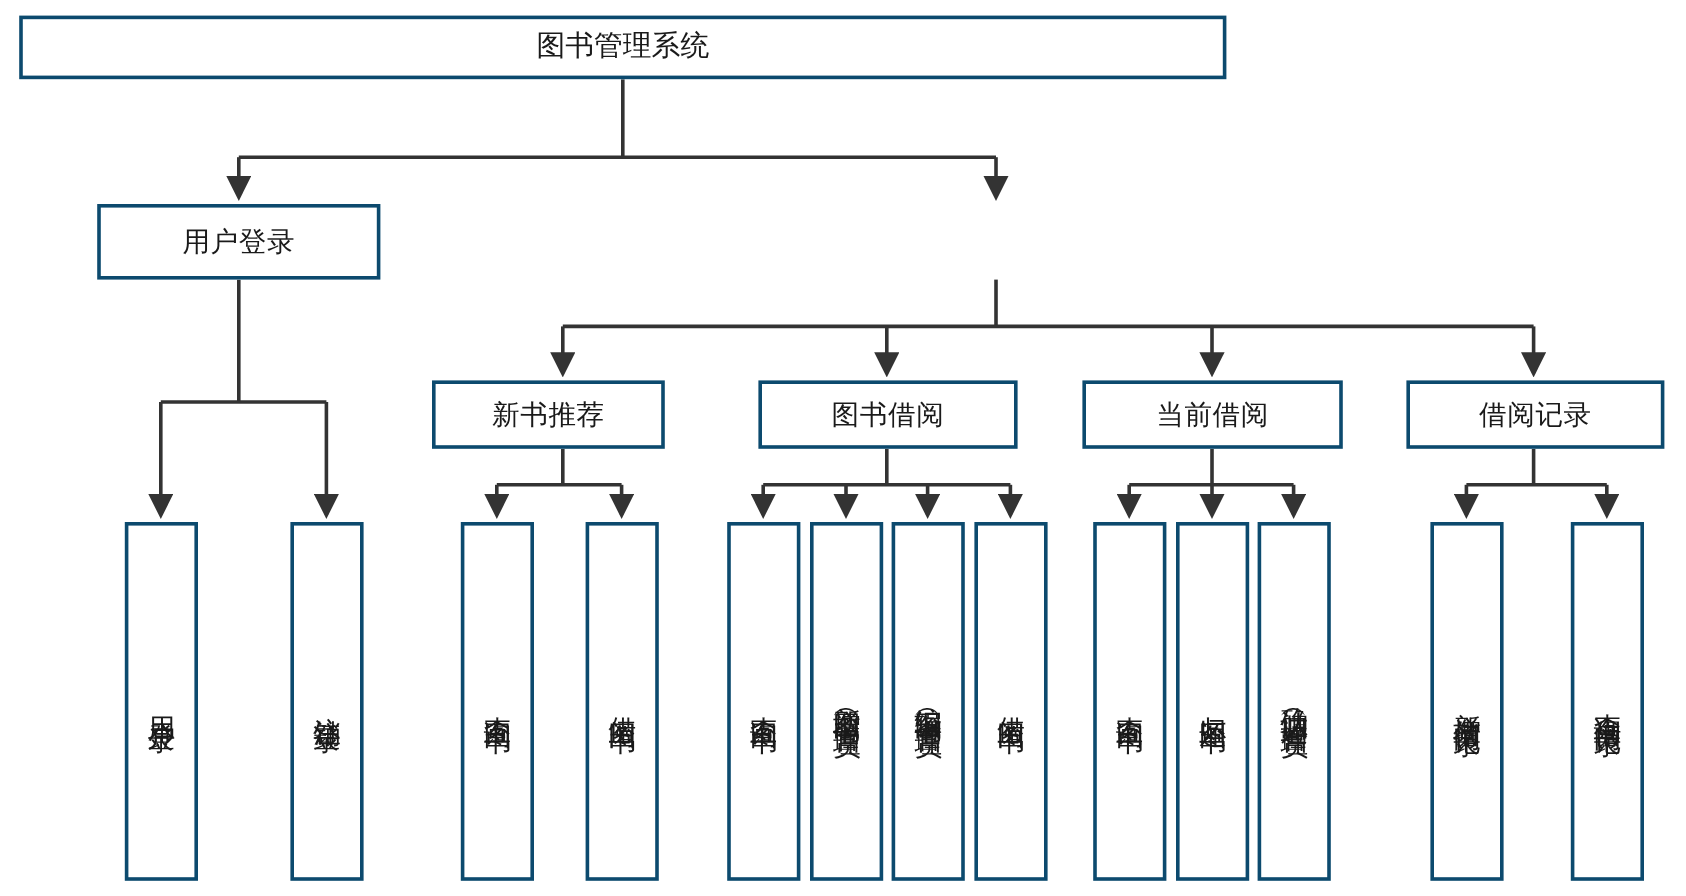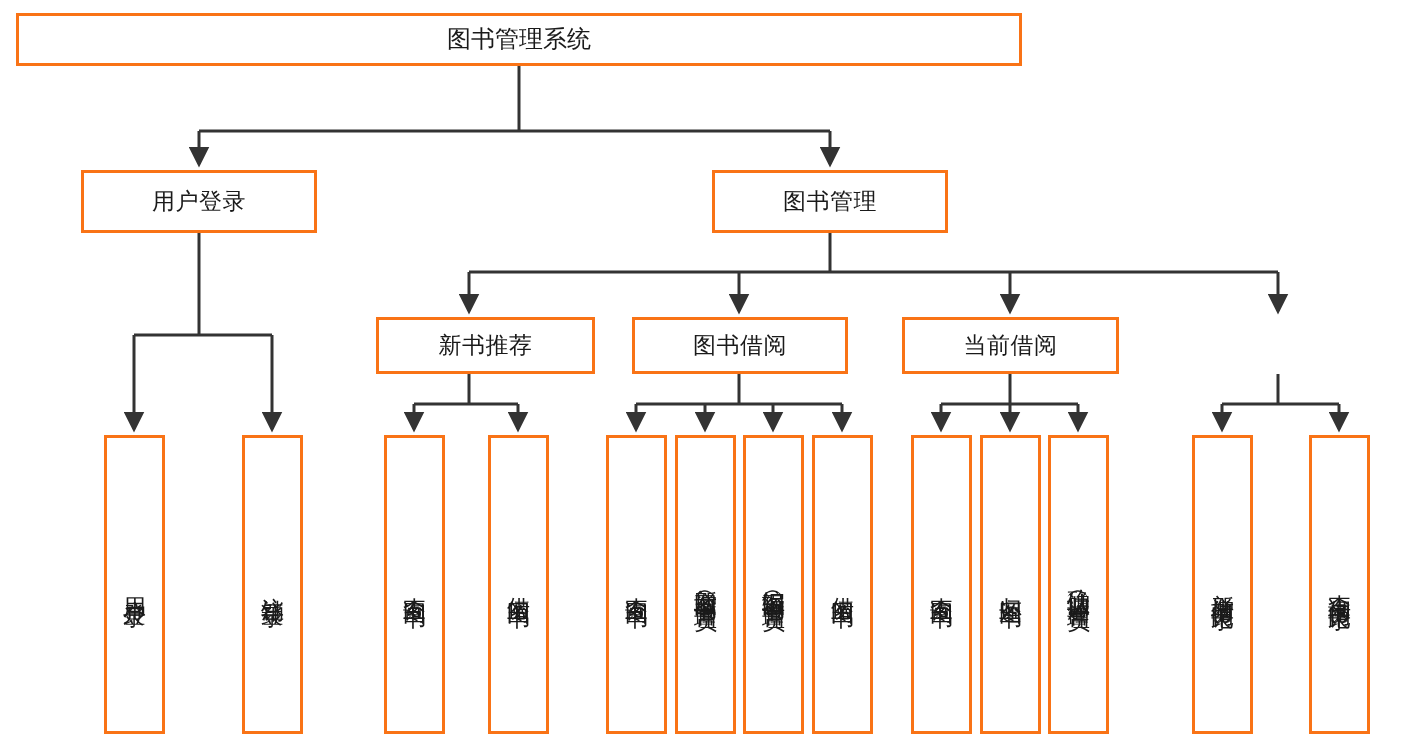--- a/index.html
+++ b/index.html
@@ -13,21 +13,21 @@
   #canvas {
     position: relative;
     width: 1405px;
     height: 747px;
     background: #ffffff;
     overflow: hidden;
   }
   .node {
     position: absolute;
     box-sizing: border-box;
-    border: 3px solid #f97316;
+    border: 3px solid #0c4a6e;
     background: #ffffff;
     display: flex;
     align-items: center;
     justify-content: center;
     color: #1a1a1a;
     line-height: 1.18;
   }
   .node-h {
     font-size: 23px;
     letter-spacing: 0.5px;
@@ -116,32 +116,32 @@
     </g>
   </svg>
 
   <div class="node node-title" style="left:16px; top:13px; width:1006px; height:53px;">
     <span>图书管理系统</span>
   </div>
 
   <div class="node node-h" style="left:81px; top:170px; width:236px; height:63px;">
     <span>用户登录</span>
   </div>
-  <div class="node node-h" style="left:712px; top:170px; width:236px; height:63px;">
-    <span>图书管理</span>
-  </div>
 
-  <div class="node node-h" style="left:376px; top:317px; width:219px; height:57px;">
+  <div class="node node-h" style="left:360px; top:317px; width:194px; height:57px;">
     <span>新书推荐</span>
   </div>
   <div class="node node-h" style="left:632px; top:317px; width:216px; height:57px;">
     <span>图书借阅</span>
   </div>
   <div class="node node-h" style="left:902px; top:317px; width:217px; height:57px;align-items:center;">
     <span>当前借阅</span>
+  </div>
+  <div class="node node-h" style="left:1172px; top:317px; width:215px; height:57px;">
+    <span>借阅记录</span>
   </div>
 
   <div class="node node-v" style="left:104px; top:435px; width:61px; height:299px;">
     <span>用户登录</span>
   </div>
   <div class="node node-v" style="left:242px; top:435px; width:61px; height:299px;">
     <span>注销登录</span>
   </div>
 
   <div class="node node-v" style="left:384px; top:435px; width:61px; height:299px;">

